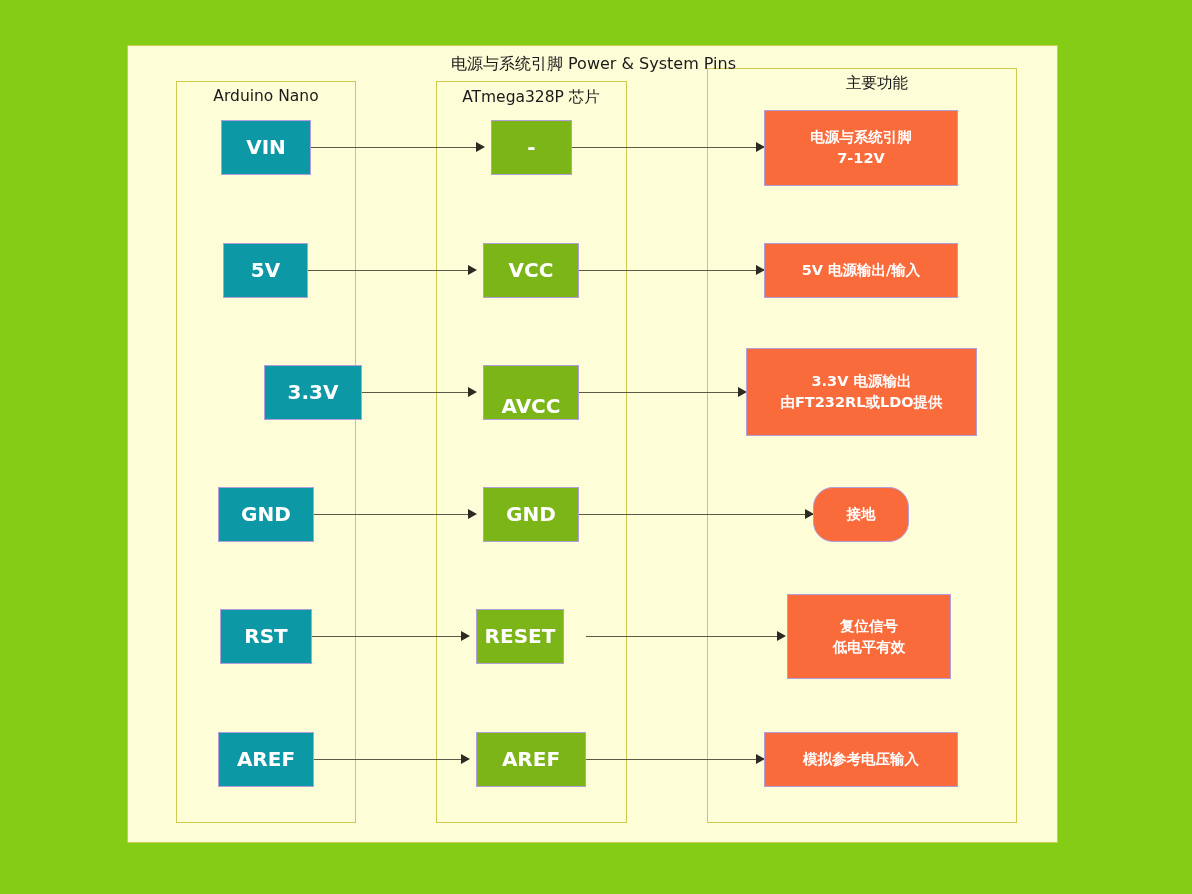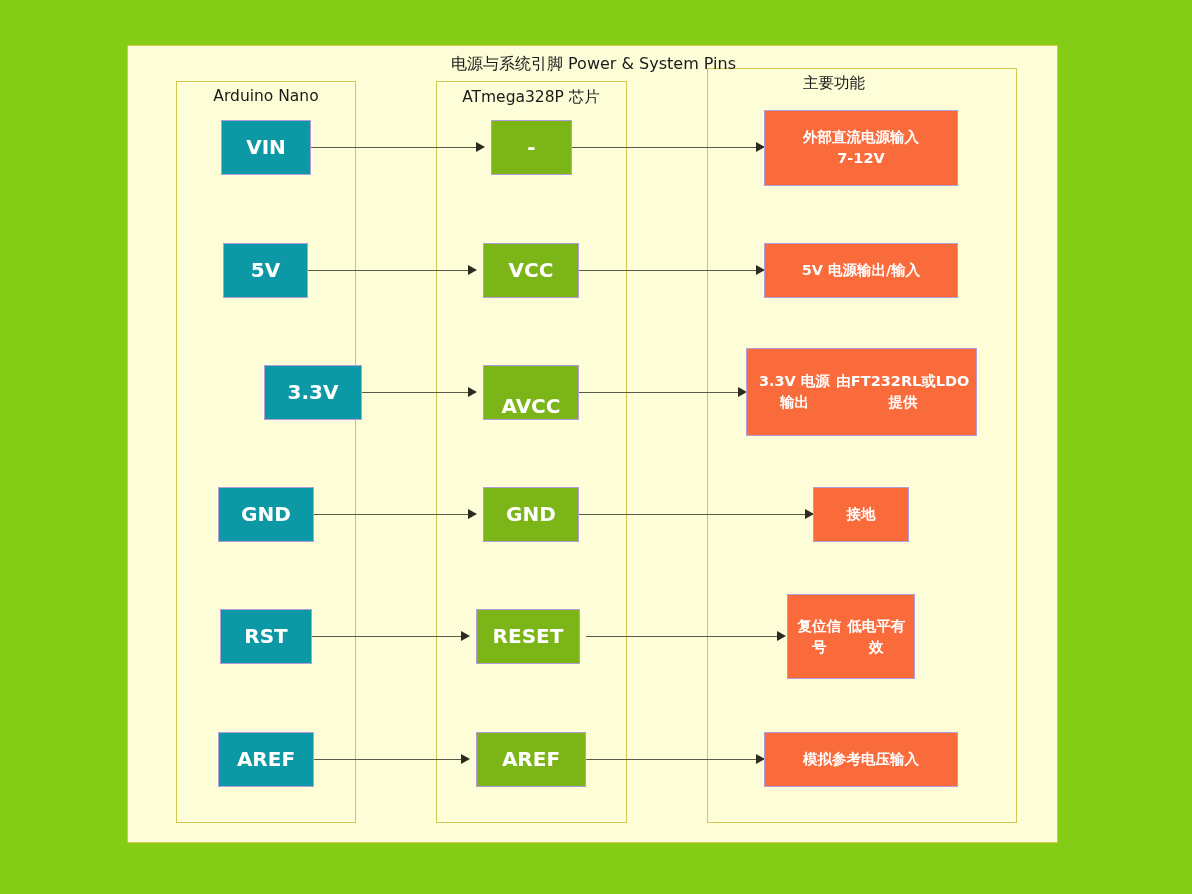--- a/index.html
+++ b/index.html
@@ -44,21 +44,21 @@
   .panel-title {
     position: absolute;
     text-align: center;
     color: #1a1a1a;
     font-size: 15.5px;
     line-height: 20px;
     white-space: nowrap;
   }
   .title-nano { left: 176px; top: 86px;  width: 180px; }
   .title-chip { left: 406px; top: 79px;  width: 250px; margin-top: 8px; }
-  .title-func { left: 679px; top: 73px;  width: 310px; }
+  .title-func { left: 722px; top: 73px;  width: 310px; }
 
   
   .diagram-title {
     position: absolute;
     left: 396px;
     top: 51px;
     width: 395px;
     text-align: center;
     font-size: 16px;
     line-height: 26px;
@@ -124,21 +124,21 @@
     <span>VIN</span>
   </div>
   <div class="edge" style="left:311px; top:147px; width:168px;"></div>
   <div class="arrowhead" style="left:476px; top:142px;"></div>
   <div class="node node-chip" style="left:491px; top:120px; width:81px; height:55px;">
     <span>-</span>
   </div>
   <div class="edge" style="left:572px; top:147px; width:187px;"></div>
   <div class="arrowhead" style="left:756px; top:142px;"></div>
   <div class="node node-func" style="left:764px; top:110px; width:194px; height:76px; flex-direction:column;">
-    <span>外部直流电源输入</span>
+    <span>电源与系统引脚</span>
     <span>7-12V</span>
   </div>
 
   <div class="node node-pin" style="left:223px; top:243px; width:85px; height:55px;">
     <span>5V</span>
   </div>
   <div class="edge" style="left:308px; top:270px; width:163px;"></div>
   <div class="arrowhead" style="left:468px; top:265px;"></div>
   <div class="node node-chip" style="left:483px; top:243px; width:96px; height:55px;">
     <span>VCC</span>
@@ -152,50 +152,50 @@
   <div class="node node-pin" style="left:217px; top:365px; width:98px; height:55px;margin-left:47px;">
     <span>3.3V</span>
   </div>
   <div class="edge" style="left:315px; top:392px; width:156px;"></div>
   <div class="arrowhead" style="left:468px; top:387px;"></div>
   <div class="node node-chip" style="left:483px; top:365px; width:96px; height:55px;align-items:flex-end;">
     <span>AVCC</span>
   </div>
   <div class="edge" style="left:579px; top:392px; width:162px;"></div>
   <div class="arrowhead" style="left:738px; top:387px;"></div>
-  <div class="node node-func" style="left:746px; top:348px; width:231px; height:88px; flex-direction:row;">
+  <div class="node node-func" style="left:746px; top:348px; width:231px; height:88px; flex-direction:column;">
     <span>3.3V 电源输出</span>
     <span>由FT232RL或LDO提供</span>
   </div>
 
   <div class="node node-pin" style="left:218px; top:487px; width:96px; height:55px;">
     <span>GND</span>
   </div>
   <div class="edge" style="left:314px; top:514px; width:157px;"></div>
   <div class="arrowhead" style="left:468px; top:509px;"></div>
   <div class="node node-chip" style="left:483px; top:487px; width:96px; height:55px;">
     <span>GND</span>
   </div>
   <div class="edge" style="left:579px; top:514px; width:234px;"></div>
   <div class="arrowhead" style="left:805px; top:509px;"></div>
-  <div class="node node-func" style="left:813px; top:487px; width:96px; height:55px;">
+  <div class="node node-func" style="left:813px; top:487px; width:96px; height:55px;border-radius:20px;">
     <span>接地</span>
   </div>
 
   <div class="node node-pin" style="left:220px; top:609px; width:92px; height:55px;">
     <span>RST</span>
   </div>
   <div class="edge" style="left:312px; top:636px; width:152px;"></div>
   <div class="arrowhead" style="left:461px; top:631px;"></div>
-  <div class="node node-chip" style="left:476px; top:609px; width:104px; height:55px;">
+  <div class="node node-chip" style="left:476px; top:609px; width:88px; height:55px;">
     <span>RESET</span>
   </div>
   <div class="edge" style="left:586px; top:636px; width:194px;"></div>
   <div class="arrowhead" style="left:777px; top:631px;"></div>
-  <div class="node node-func" style="left:787px; top:594px; width:128px; height:85px; flex-direction:row;padding-left:6px;">
+  <div class="node node-func" style="left:787px; top:594px; width:164px; height:85px; flex-direction:column;padding-left:6px;">
     <span>复位信号</span>
     <span>低电平有效</span>
   </div>
 
   <div class="node node-pin" style="left:218px; top:732px; width:96px; height:55px;">
     <span>AREF</span>
   </div>
   <div class="edge" style="left:314px; top:759px; width:150px;"></div>
   <div class="arrowhead" style="left:461px; top:754px;"></div>
   <div class="node node-chip" style="left:476px; top:732px; width:110px; height:55px;">

